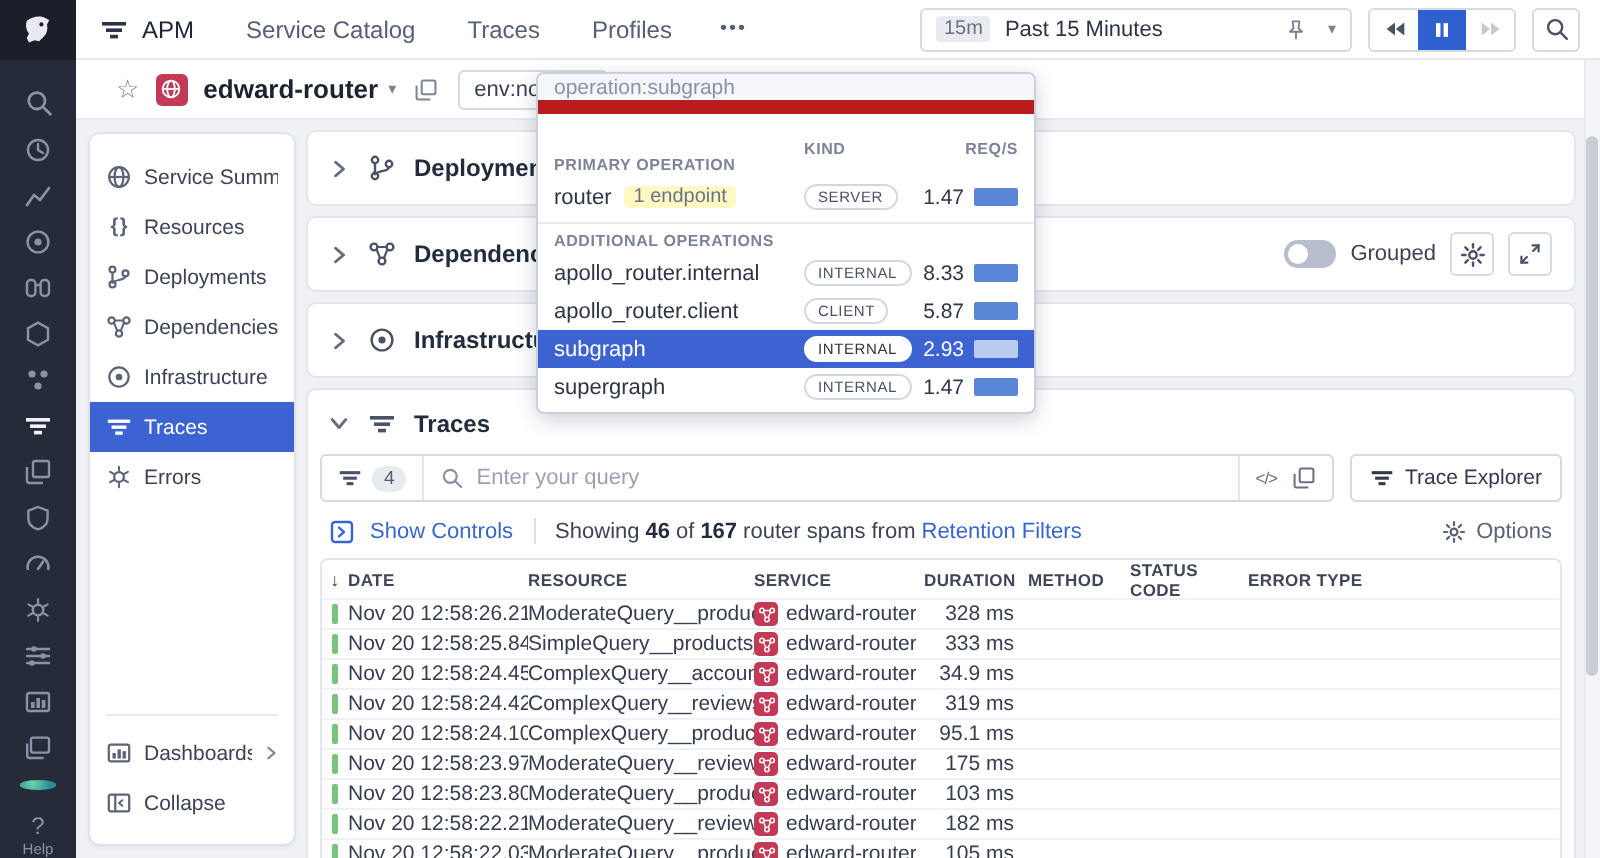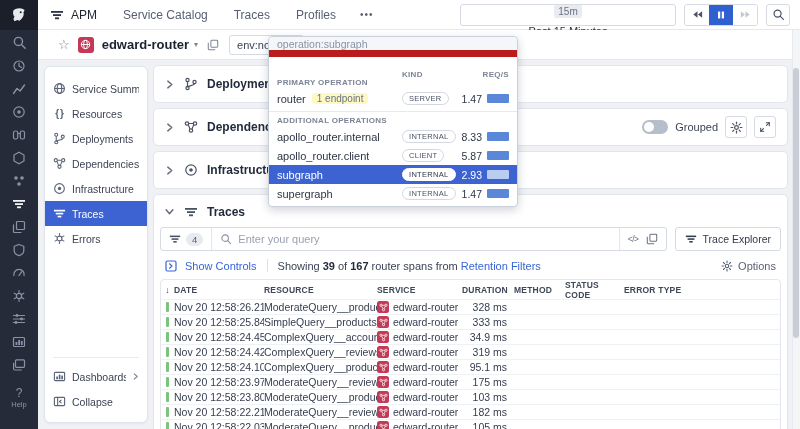--- a/index.html
+++ b/index.html
@@ -7,30 +7,30 @@
   svg.ic { display:block; }
   .nowrap { white-space:nowrap; overflow:hidden; }
 
   
   .rail { position:absolute; left:0; top:0; bottom:0; width:38px; background:#262b39; z-index:30; display:flex; flex-direction:column; align-items:center; }
   .rail-logo { width:38px; height:30px; background:#1a1f2a; display:flex; align-items:center; justify-content:center; flex:0 0 auto; }
   .rail-ic { width:16px; height:16px; margin:4.5px 0; color:#8a92a6; display:flex; align-items:center; justify-content:center; }
   .rail-ic.active { color:#f0f2f7; }
   .rail-spacer { flex:1 1 auto; }
   .rail-avatar { width:18px; height:18px; border-radius:50%; background:radial-gradient(circle at 35% 35%, #6fd3a7, #2d8f96 70%); margin:5px 0; }
-  .rail-help { color:#8a92a6; font-size:7.5px; margin-bottom:20px; text-align:center; }
+  .rail-help { color:#8a92a6; font-size:7.5px; margin-bottom:0; text-align:center; }
   .rail-q { color:#8a92a6; font-size:12px; }
 
   
   .topbar { position:absolute; left:38px; right:0; top:0; height:30px; background:#fff; border-bottom:1px solid #e5e8ee; display:flex; align-items:center; padding:0 10px 0 12px; z-index:20; }
   .tb-app { display:flex; align-items:center; gap:7px; font-size:12px; font-weight:normal; color:#1d2433; }
   .tb-link { font-size:12px; color:#575f72; margin-left:26px; }
   .tb-more { font-size:10px; color:#575f72; margin-left:24px; letter-spacing:1px; }
   .tb-right { margin-left:auto; display:flex; align-items:center; gap:8px; }
-  .timebox { height:22px; width:216px; border:1px solid #d6dae2; border-radius:3px; display:flex; align-items:center; padding:0 7px; gap:7px; background:#fff;flex-direction:column; }
+  .timebox { height:22px; width:216px; border:1px solid #d6dae2; border-radius:3px; display:flex; align-items:center; padding:0 7px; gap:7px; background:#fff; }
   .timebadge { background:#e9ebf0; border-radius:2px; font-size:10px; color:#697082; padding:1px 4px; }
   .timelabel { font-size:11px; color:#2c3345; }
   .time-icons { margin-left:auto; display:flex; align-items:center; gap:5px; color:#7b8394; }
   .histgroup { display:flex; border:1px solid #d6dae2; border-radius:3px; overflow:hidden; height:22px; }
   .histbtn { width:24px; display:flex; align-items:center; justify-content:center; background:#fff; color:#4a5264; }
   .histbtn.pause { background:#3060d0; color:#fff; }
   .histbtn.fwd { color:#c3c8d2; }
   .zoombtn { width:24px; height:22px; border:1px solid #d6dae2; border-radius:3px; display:flex; align-items:center; justify-content:center; color:#4a5264; background:#fff; }
 
   
@@ -630,21 +630,21 @@
         <span>
             <svg class="ic" width="12" height="12">
               <use href="#i-panel"></use>
             </svg>
           </span>
         <span>Show Controls</span>
       </span>
       <span class="ctl-div"></span>
       <span class="summary">
         <span>Showing</span>
-        <b>39</b>
+        <b>46</b>
         <span>of</span>
         <b>167</b>
         <span>router spans from</span>
         <span class="link-blue">Retention Filters</span>
       </span>
       <span class="options">
         <span>
             <svg class="ic" width="12" height="12">
               <use href="#i-gear"></use>
             </svg>

